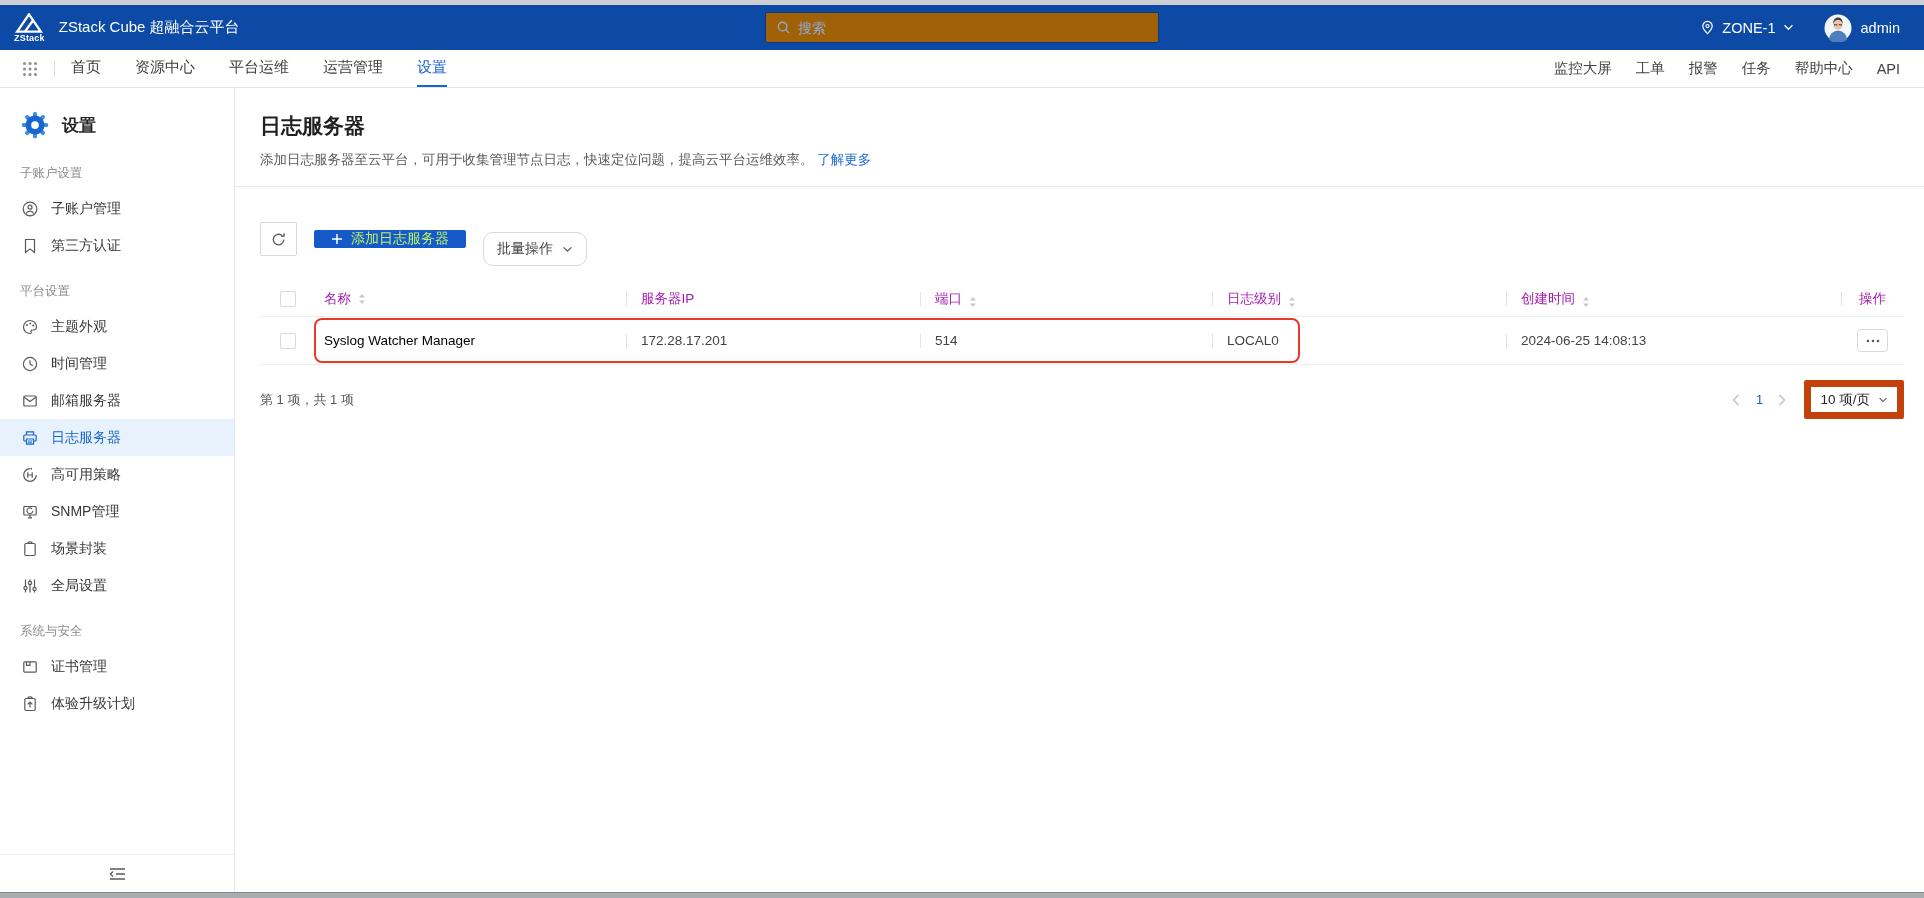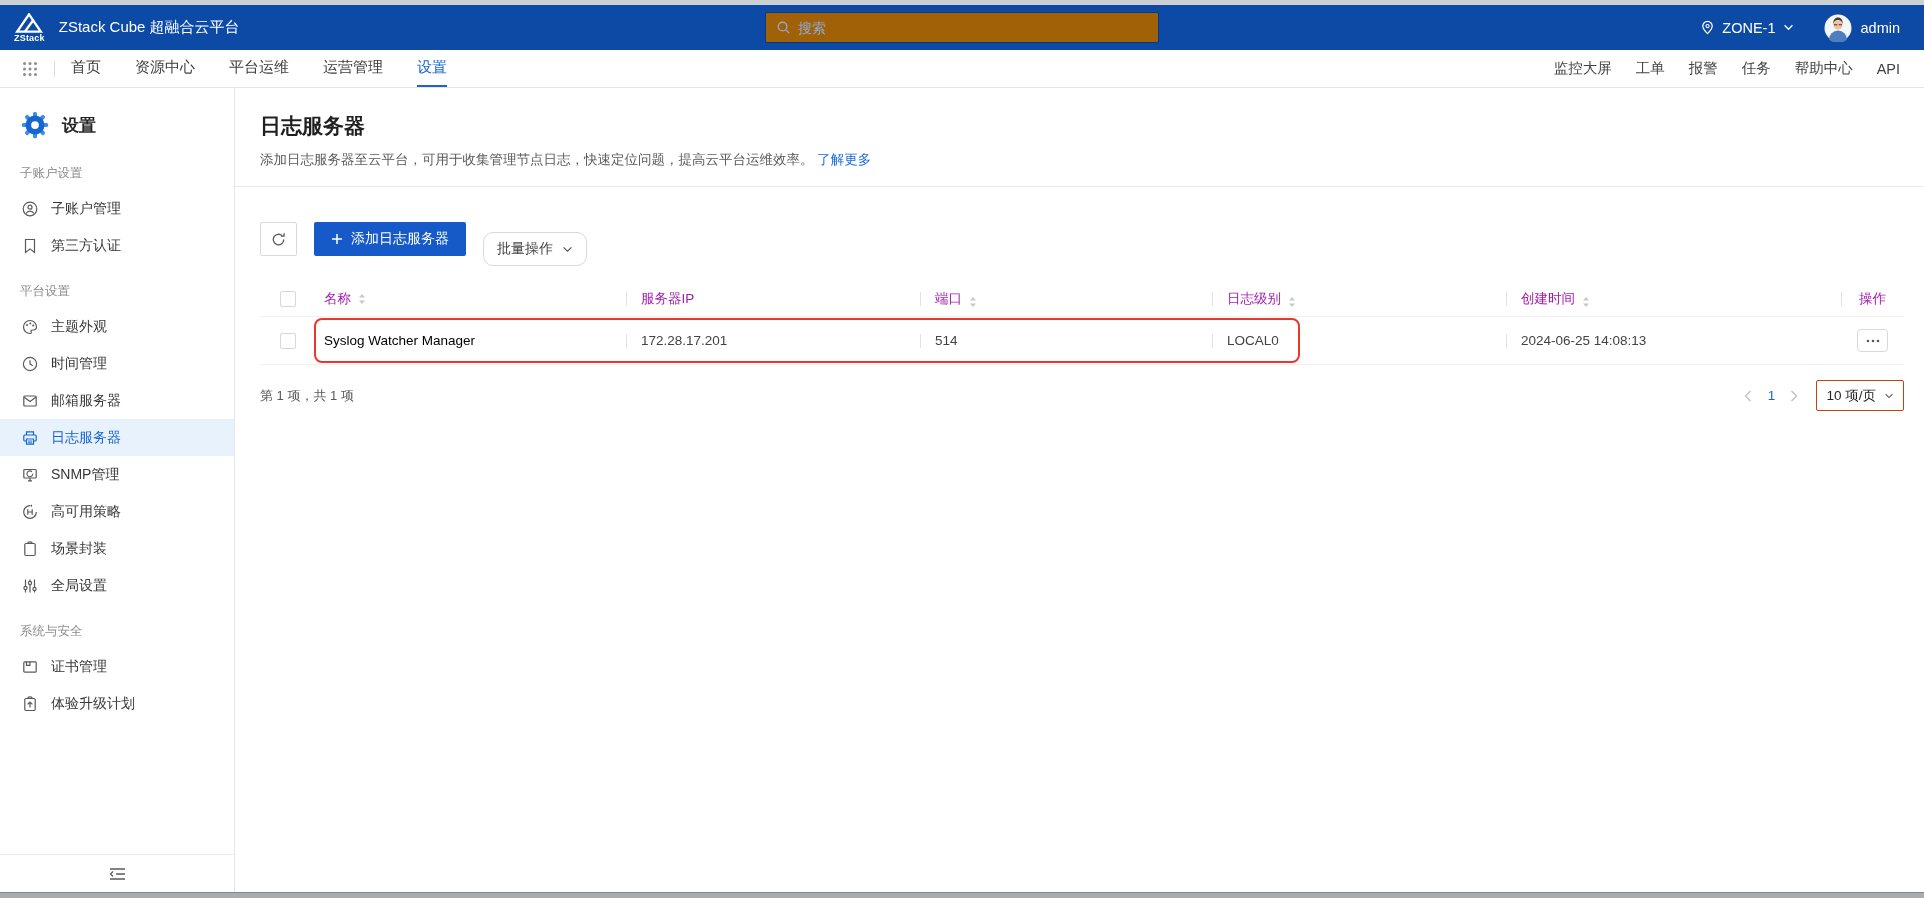--- a/index.html
+++ b/index.html
@@ -51,21 +51,21 @@
   
   .main { flex:1; padding:24px 20px 0 25px; background:#fff; min-width:0; }
   .page-title { font-size:21px; font-weight:600; color:#1f1f1f; }
   .page-desc { margin-top:11px; font-size:13.5px; color:#595959; }
   .learn-more { color:#1A6AD8; cursor:pointer; font-weight:400; }
   .main-divider { margin:17px -20px 0 -25px; border-bottom:1px solid #eaeaea; }
 
   .toolbar { margin-top:25px; display:flex; align-items:center; gap:17px; }
   .icon-btn { width:37px; height:34px; border:1px solid #d9d9d9; border-radius:2px; background:#fff;
     display:flex; align-items:center; justify-content:center; cursor:pointer; }
-  .btn-primary { height:34px; background:#1659C8; color:#ffffff; border:none; border-radius:2px; padding:0 17px;
+  .btn-primary { height:18px; background:#1659C8; color:#bef264; border:none; border-radius:2px; padding:0 17px;
     font-size:14px; display:flex; align-items:center; gap:8px; cursor:pointer; font-family:inherit; }
   .btn-default { height:34px; background:#fff; color:#434343; border:1px solid #d9d9d9; border-radius:10px; padding:0 13px;
     font-size:14px; display:flex; align-items:center; gap:9px; cursor:pointer; font-family:inherit;margin-top:20px; }
 
   .table { margin-top:16px; }
   .trow { display:grid; grid-template-columns:56px 310px 294px 292px 294px 335px 1fr; align-items:center; }
   .thead { height:35px; border-bottom:1px solid #efefef; color:#a21caf; font-size:13.5px; }
   .tbody-row { height:48px; border-bottom:1px solid #efefef; font-size:13.5px; color:#434343; position:relative; }
   .cell { display:flex; align-items:center; gap:5px; padding-left:8px; position:relative; }
   .cell.sep { padding-left:15px;align-items:flex-end; }
@@ -77,21 +77,21 @@
   .name-link { color:#000000; cursor:pointer; }
   .row-highlight { position:absolute; left:54px; width:986px; top:1px; bottom:1px;
     border:2px solid #E8382B; border-radius:8px; pointer-events:none; }
   .more-btn { width:31px; height:23px; border:1px solid #d9d9d9; border-radius:4px; background:#fff;
     display:flex; align-items:center; justify-content:center; cursor:pointer; }
 
   .pager { margin-top:15px; display:flex; align-items:center; font-size:13px; color:#595959; }
   .pager-right { margin-left:auto; display:flex; align-items:center; gap:10px; }
   .pg-arrow { display:flex; align-items:center; cursor:pointer; padding:2px; }
   .pg-num { color:#1765D1; font-size:13.5px; min-width:14px; text-align:center; cursor:pointer; }
-  .page-size { border:1px solid #c2410c; border-radius:2px; height:31px; display:flex; align-items:center;
+  .page-size { border:7px solid #c2410c; border-radius:2px; height:39px; display:flex; align-items:center;
     gap:8px; padding:0 9px; color:#262626; font-size:13.5px; cursor:pointer; margin-left:6px; background:#fff; }
 </style>
 </head>
 <body>
 
 <div class="top-strip"></div>
 
 <div class="topbar">
   <div class="logo-block">
     <svg width="28" height="20" viewBox="0 0 30 22">
@@ -227,33 +227,33 @@
       <svg width="16" height="16" viewBox="0 0 16 16">
         <path d="M4.5 5V1.8h7V5" fill="none" stroke="#1765D1" stroke-width="1.2"></path>
         <rect x="1.8" y="5" width="12.4" height="6" rx="1" fill="none" stroke="#1765D1" stroke-width="1.2"></rect>
         <path d="M4.5 9h7v5.2h-7z" fill="#fff" stroke="#1765D1" stroke-width="1.2"></path>
         <path d="M5.8 11h4.4M5.8 12.8h4.4" stroke="#1765D1" stroke-width="1"></path>
       </svg>
       <span>日志服务器</span>
     </div>
     <div class="side-item">
       <svg width="16" height="16" viewBox="0 0 16 16">
+        <path d="M14.3 8A6.3 6.3 0 1 1 8 1.7" fill="none" stroke="#595959" stroke-width="1.2"></path>
+        <path d="M8 1.7l2-1.2v2.6z" fill="#595959"></path>
+        <path d="M5.8 5.2v5.6M10.2 5.2v5.6M5.8 8h4.4" stroke="#595959" stroke-width="1.2"></path>
+      </svg>
+      <span>高可用策略</span>
+    </div>
+    <div class="side-item">
+      <svg width="16" height="16" viewBox="0 0 16 16">
         <rect x="1.8" y="2.5" width="12.4" height="8.5" rx="1" fill="none" stroke="#595959" stroke-width="1.2"></rect>
         <path d="M6 13.8h4M8 11v2.8" stroke="#595959" stroke-width="1.2"></path>
         <path d="M10.8 6.8a2.9 2.9 0 1 1-.8-2" fill="none" stroke="#595959" stroke-width="1.1"></path>
       </svg>
       <span>SNMP管理</span>
-    </div>
-    <div class="side-item">
-      <svg width="16" height="16" viewBox="0 0 16 16">
-        <path d="M14.3 8A6.3 6.3 0 1 1 8 1.7" fill="none" stroke="#595959" stroke-width="1.2"></path>
-        <path d="M8 1.7l2-1.2v2.6z" fill="#595959"></path>
-        <path d="M5.8 5.2v5.6M10.2 5.2v5.6M5.8 8h4.4" stroke="#595959" stroke-width="1.2"></path>
-      </svg>
-      <span>高可用策略</span>
     </div>
     <div class="side-item">
       <svg width="16" height="16" viewBox="0 0 16 16">
         <rect x="2.8" y="2.5" width="10.4" height="12" rx="1.2" fill="none" stroke="#595959" stroke-width="1.2"></rect>
         <path d="M5.8 2.5a2.2 1.6 0 0 1 4.4 0" fill="none" stroke="#595959" stroke-width="1.2"></path>
       </svg>
       <span>场景封装</span>
     </div>
     <div class="side-item">
       <svg width="16" height="16" viewBox="0 0 16 16">

